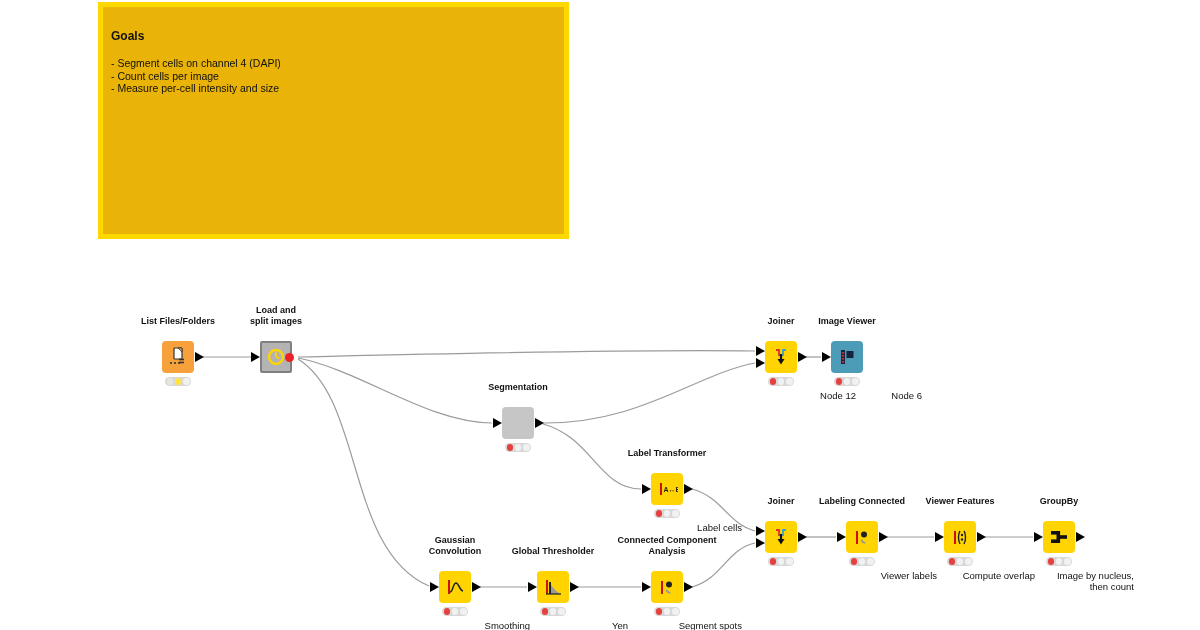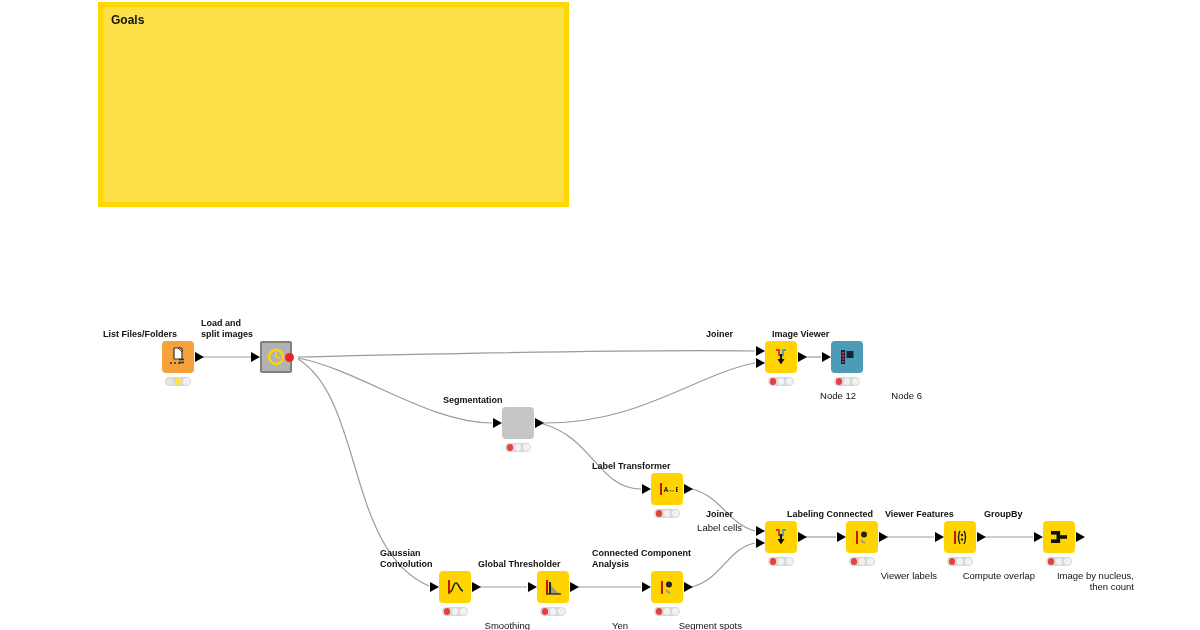--- a/index.html
+++ b/index.html
@@ -5,22 +5,22 @@
   html,body{margin:0;padding:0;}
   body{
     width:1200px;height:630px;position:relative;overflow:hidden;
     background:#ffffff;
     font-family:"Liberation Sans", sans-serif;
     color:#111;
   }
   
   .goals-box{
     position:absolute;left:98px;top:2px;width:445px;height:183px;
-    background:#fde047;border:5px solid #ffd800;
-    padding:6px 8px;box-sizing:content-box;
+    background:#eab308;border:5px solid #ffd800;
+    padding:22px 8px;box-sizing:content-box;
   }
   .goals-title{font-size:12px;font-weight:bold;color:#111;}
   .goals-body{margin-top:14px;font-size:10.5px;line-height:12.5px;white-space:pre-line;color:#111;}
 
   
   svg.edges{position:absolute;left:0;top:0;z-index:0;}
   svg.edges path{stroke:#9b9b9b;stroke-width:1.2;fill:none;}
 
   
   .node{position:absolute;width:32px;height:32px;z-index:1;}
@@ -28,21 +28,21 @@
     position:absolute;left:0;top:0;width:32px;height:32px;border-radius:4px;
     display:flex;align-items:center;justify-content:center;box-sizing:border-box;
   }
   .yellow{background:#ffd401;}
   .orange{background:#f6a13c;}
   .teal{background:#4d9cb7;}
   .metagray{background:#c6c6c6;}
   .metaframe{background:#b3b3b3;border:2px solid #7f7f7f;border-radius:2px;}
 
   .lbl{
-    position:absolute;left:-59px;bottom:33px;width:150px;text-align:left;
+    position:absolute;left:-59px;bottom:46px;width:150px;text-align:center;
     font-size:9px;font-weight:bold;line-height:11px;white-space:pre-line;color:#111;
   }
   .ann{
     position:absolute;left:-59px;top:49px;width:150px;text-align:right;
     font-size:9.5px;line-height:11px;white-space:pre-line;color:#111;
   }
   
   .port{position:absolute;width:0;height:0;border-top:5px solid transparent;border-bottom:5px solid transparent;border-left:9px solid #000;}
   .pin{left:-9px;top:11px;}
   .pout{left:33px;top:11px;}
@@ -79,20 +79,23 @@
   <path d="M806,357 H821"></path>
   <path d="M806,537 H836"></path>
   <path d="M887,537 H934"></path>
   <path d="M985,537 H1033"></path>
   <path d="M480,587 H527"></path>
   <path d="M578,587 H641"></path>
 </svg>
 
 <div class="goals-box">
   <div class="goals-title">Goals</div>
+  <div class="goals-body">- Segment cells on channel 4 (DAPI)
+- Count cells per image
+- Measure per-cell intensity and size</div>
 </div>
 
 <div class="node" style="left:162px;top:341px">
   <div class="lbl">List Files/Folders</div>
   <div class="box orange">
     <svg class="nicon" width="22" height="22" viewBox="0 0 22 22">
       <rect x="7" y="2" width="8" height="11" rx="1" fill="#fff" stroke="#333" stroke-width="1.2"></rect>
       <path d="M11 2 l4 0 0 4 z" fill="#f6a13c" stroke="#333" stroke-width="0.8"></path>
       <line x1="12" y1="13.5" x2="17" y2="13.5" stroke="#333" stroke-width="1.6"></line>
       <line x1="12" y1="16.5" x2="17" y2="16.5" stroke="#333" stroke-width="1.6"></line>

